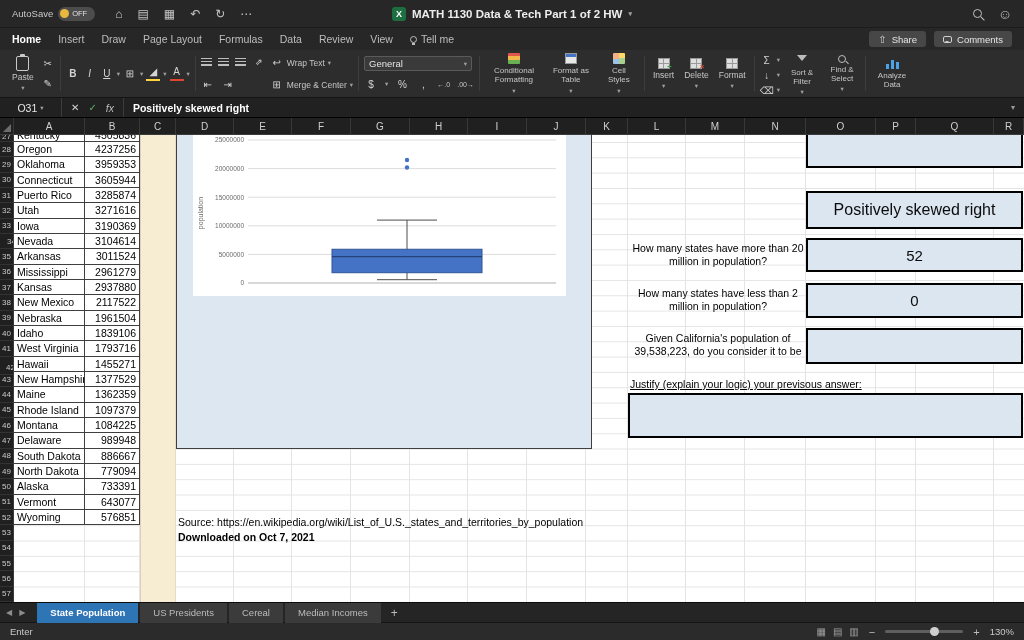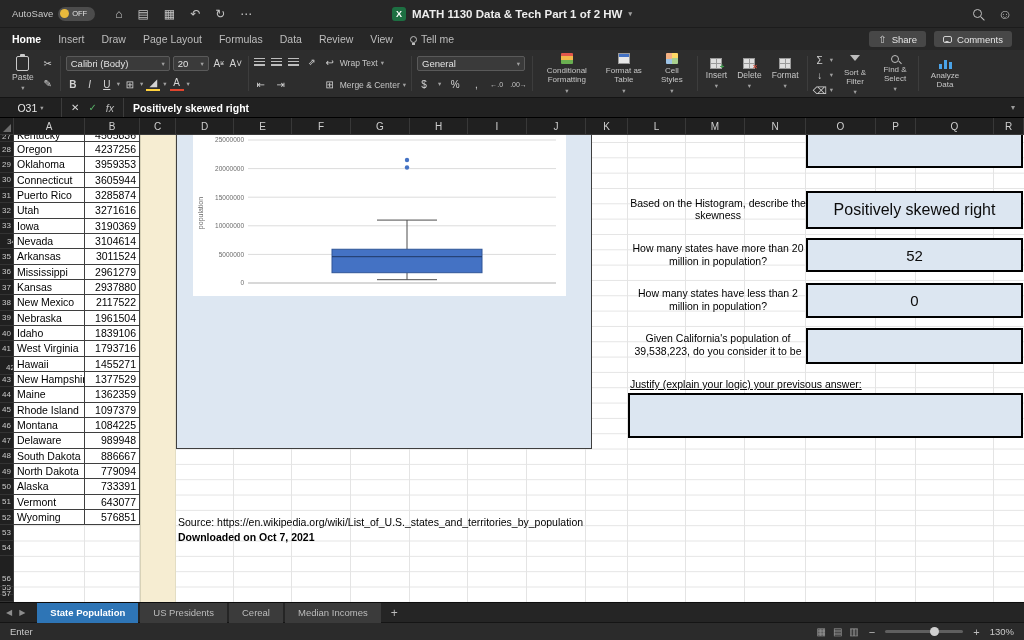--- a/index.html
+++ b/index.html
@@ -201,32 +201,20 @@
         <span>Paste</span>
         <span class="caret">▾</span>
       </div>
       <div class="rcol">
         <span class="tgl">✂</span>
         <span class="tgl">✎</span>
       </div>
     </div>
     <div class="rsep"></div>
     <div class="rgroup rcol" style="padding:2px 5px;">
-      <div class="rrow">
-        <div class="combo" style="width:104px;">
-          <span>Calibri (Body)</span>
-            <span class="caret">▾</span>
-        </div>
-        <div class="combo" style="width:36px;">
-          <span>20</span>
-            <span class="caret">▾</span>
-        </div>
-        <span class="tgl">Aʶ</span>
-        <span class="tgl">A˅</span>
-      </div>
       <div class="rrow">
         <span class="tgl" style="font-weight:700;">B</span>
         <span class="tgl" style="font-style:italic;">I</span>
         <span class="tgl" style="text-decoration:underline;">U</span>
         <span class="caret">▾</span>
         <span class="tgl">⊞</span>
         <span class="caret">▾</span>
         <span class="tgl uline-y">◢</span>
         <span class="caret">▾</span>
         <span class="tgl uline-r">A</span>
@@ -411,21 +399,21 @@
         <div class="rn" style="top: 267.61px; height: 15.33px;">45</div>
         <div class="rn" style="top: 282.94px; height: 15.33px;">46</div>
         <div class="rn" style="top: 298.27px; height: 15.33px;">47</div>
         <div class="rn" style="top: 313.6px; height: 15.33px;">48</div>
         <div class="rn" style="top: 328.93px; height: 15.33px;">49</div>
         <div class="rn" style="top: 344.26px; height: 15.33px;">50</div>
         <div class="rn" style="top: 359.59px; height: 15.33px;">51</div>
         <div class="rn" style="top: 374.92px; height: 15.33px;">52</div>
         <div class="rn" style="top: 390.25px; height: 15.33px;">53</div>
         <div class="rn" style="top: 405.58px; height: 15.33px;">54</div>
-        <div class="rn" style="top: 420.91px; height: 15.33px; margin-top: 24px;">55</div>
+        <div class="rn" style="top: 420.91px; height: 15.33px;">55</div>
         <div class="rn" style="top: 436.24px; height: 15.33px;">56</div>
         <div class="rn" style="top: 451.57px; height: 15.33px;">57</div>
       </div>
     <div class="ccol"></div>
     <div class="panel"></div>
     <div class="chartbox" id="chartbox"><svg width="373" height="161" viewBox="0 0 373 161">
           <line class="gl" x1="55" y1="148" x2="363" y2="148"></line>
           <text class="tick" x="51" y="150.3" text-anchor="end">0</text>
           <line class="gl" x1="55" y1="119.4" x2="363" y2="119.4"></line>
           <text class="tick" x="51" y="121.7" text-anchor="end">5000000</text>
@@ -511,21 +499,20 @@
       <div class="tcell pop" style="left: 85px; top: 313.6px; width: 55px; height: 15.33px;">886667</div>
       <div class="tcell state" style="left: 14px; top: 328.93px; width: 71px; height: 15.33px;">North Dakota</div>
       <div class="tcell pop" style="left: 85px; top: 328.93px; width: 55px; height: 15.33px;">779094</div>
       <div class="tcell state" style="left: 14px; top: 344.26px; width: 71px; height: 15.33px;">Alaska</div>
       <div class="tcell pop" style="left: 85px; top: 344.26px; width: 55px; height: 15.33px;">733391</div>
       <div class="tcell state" style="left: 14px; top: 359.59px; width: 71px; height: 15.33px;">Vermont</div>
       <div class="tcell pop" style="left: 85px; top: 359.59px; width: 55px; height: 15.33px;">643077</div>
       <div class="tcell state" style="left: 14px; top: 374.92px; width: 71px; height: 15.33px;">Wyoming</div>
       <div class="tcell pop" style="left: 85px; top: 374.92px; width: 55px; height: 15.33px;">576851</div>
       <div class="abox partial" style="left: 806px; top: 0px; width: 217px; height: 33px;"></div>
-      <div class="qtext" style="left: 630px; top: 57px; width: 176px; height: 34px;">Based on the Histogram, describe the skewness</div>
       <div class="abox" style="left: 806px; top: 56px; width: 217px; height: 38px; font-size: 16px;">Positively skewed right</div>
       <div class="qtext" style="left: 630px; top: 104px; width: 176px; height: 31px;">How many states have more than 20 million in population?</div>
       <div class="abox" style="left: 806px; top: 103px; width: 217px; height: 34px; font-size: 15px;">52</div>
       <div class="qtext" style="left: 630px; top: 149px; width: 176px; height: 31px;">How many states have less than 2 million in population?</div>
       <div class="abox" style="left: 806px; top: 148px; width: 217px; height: 35px; font-size: 15px;">0</div>
       <div class="qtext" style="left: 630px; top: 193px; width: 176px; height: 33px;">Given California's population of 39,538,223, do you consider it to be</div>
       <div class="abox" style="left: 806px; top: 193px; width: 217px; height: 36px; font-size: 15px;"></div>
       <div class="justify-label" style="left: 630px; top: 243px;">Justify (explain your logic) your previsous answer:</div>
       <div class="abox" style="left: 628px; top: 258px; width: 395px; height: 45px;"></div>
       <div class="srcline" style="left: 178px; top: 381px;">Source: https://en.wikipedia.org/wiki/List_of_U.S._states_and_territories_by_population</div>

